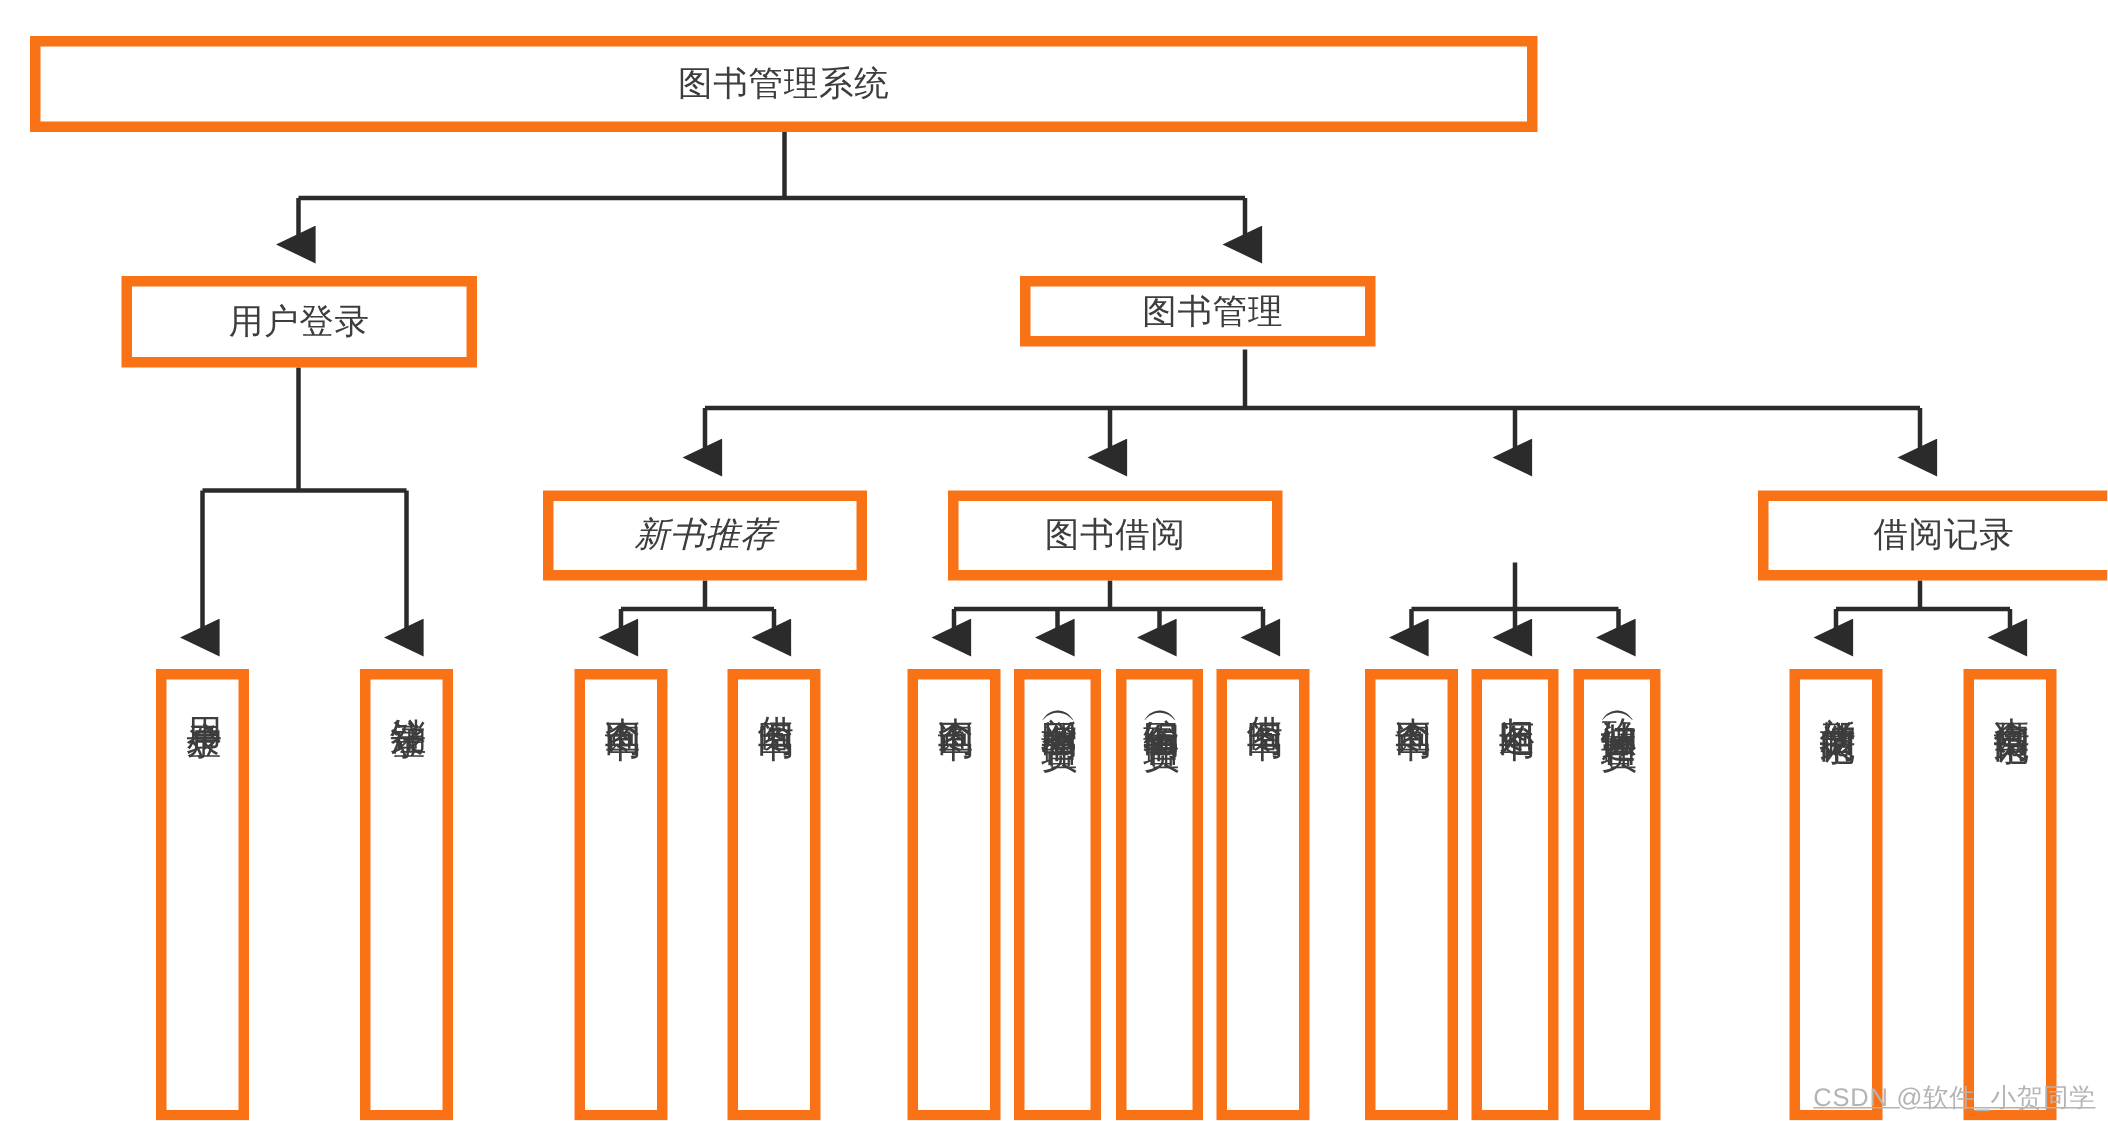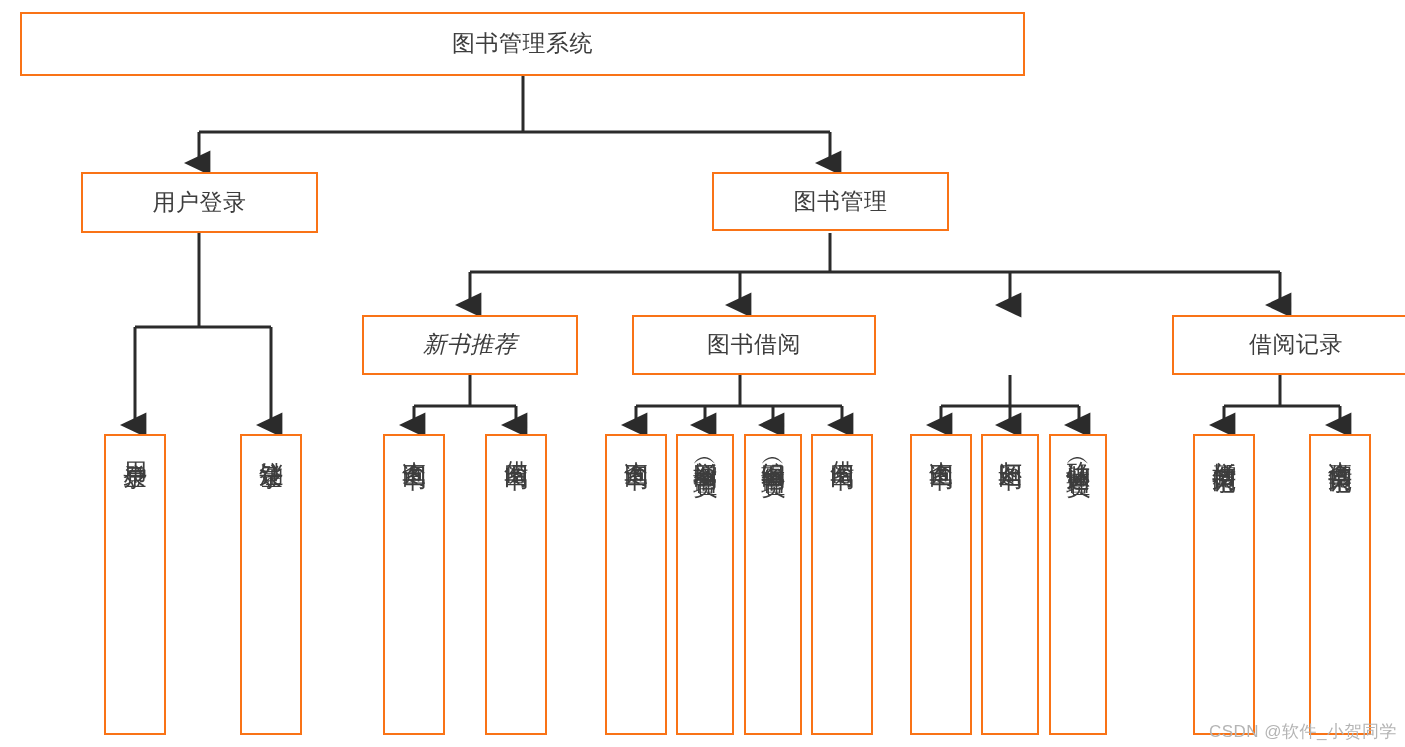--- a/index.html
+++ b/index.html
@@ -23,26 +23,27 @@
     left: 0;
     top: 0;
     width: 1405px;
     height: 747px;
     pointer-events: none;
   }
   .node {
     position: absolute;
     box-sizing: border-box;
     background: #ffffff;
-    border: 2px solid #f97316;
+    border: 7px solid #f97316;
     display: flex;
     align-items: center;
     justify-content: center;
     color: #3a3a3a;
     z-index: 2;
+    margin-top: 12px;
   }
   .node-label {
     display: block;
     text-align: center;
     line-height: 1.18;
     white-space: pre-line;
     color: #3d3d3d;
   }
   .node.horizontal .node-label {
     font-size: 23px;
@@ -70,20 +71,21 @@
   }
   .watermark {
     position: absolute;
     right: 8px;
     bottom: 4px;
     font-size: 17px;
     color: #b4b4b4;
     letter-spacing: 0.5px;
     z-index: 5;
     white-space: nowrap;
+    text-decoration: underline;
   }
 </style>
 </head>
 <body>
 
 <div id="canvas">
 
   <svg id="edge-layer" viewBox="0 0 1405 747" xmlns="http://www.w3.org/2000/svg">
     <defs>
       <marker id="arrow" markerWidth="10" markerHeight="10" refX="4.2" refY="4" orient="auto" markerUnits="strokeWidth">
@@ -134,28 +136,28 @@
     </g>
   </svg>
 
   <div class="node root horizontal" style="left:20px; top:12px; width:1005px; height:64px;">
     <span class="node-label">图书管理系统</span>
   </div>
 
   <div class="node horizontal" style="left:81px; top:172px; width:237px; height:61px;">
     <span class="node-label">用户登录</span>
   </div>
-  <div class="node horizontal" style="left:712px; top:172px; width:237px; height:59px;padding-left:20px;">
+  <div class="node horizontal" style="left:680px; top:172px; width:237px; height:47px;padding-left:20px;">
     <span class="node-label">图书管理</span>
   </div>
 
   <div class="node horizontal" style="left:362px; top:315px; width:216px; height:60px;font-style:italic;">
     <span class="node-label">新书推荐</span>
   </div>
-  <div class="node horizontal" style="left:632px; top:315px; width:244px; height:60px;">
+  <div class="node horizontal" style="left:632px; top:315px; width:223px; height:60px;">
     <span class="node-label">图书借阅</span>
   </div>
   <div class="node horizontal" style="left:1172px; top:315px; width:248px; height:60px;">
     <span class="node-label">借阅记录</span>
   </div>
 
   <div class="node vertical" style="left:104px; top:434px; width:62px; height:301px;">
     <span class="node-label">用户登录</span>
   </div>
   <div class="node vertical" style="left:240px; top:434px; width:62px; height:301px;">

